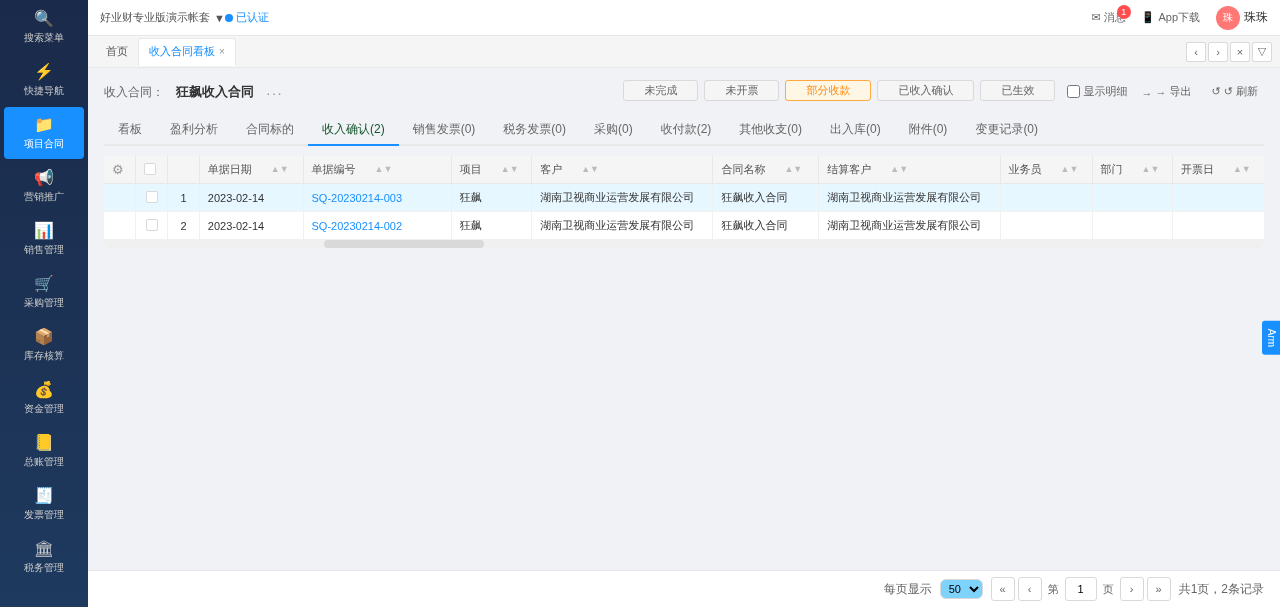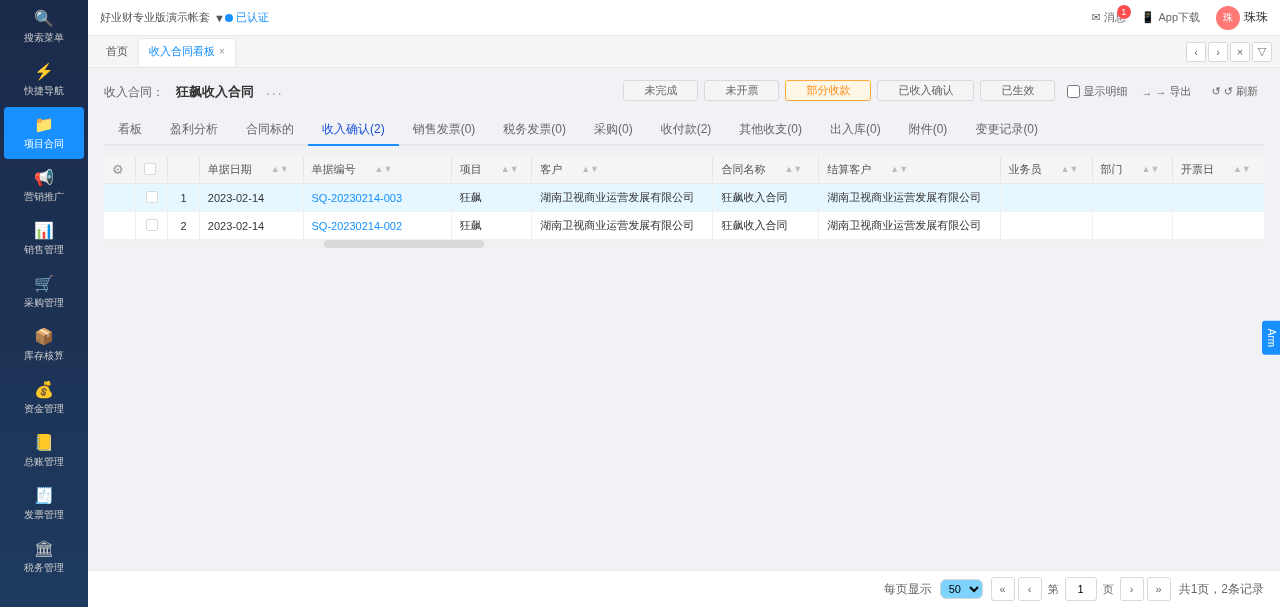--- a/index.html
+++ b/index.html
@@ -47,21 +47,21 @@
     .contract-more { color: #999; cursor: pointer; font-size: 14px; letter-spacing: 1px; }
     .status-tags { display: flex; gap: 6px; margin-left: auto; }
     .status-tag { padding: 2px 20px; border-radius: 3px; font-size: 11px; cursor: pointer; border: 1px solid #d9d9d9; background: #f5f5f5; color: #666; }
     .status-tag.active-orange { background: #fff7e6; border-color: #ffa940; color: #fa8c16; }
     .header-actions { display: flex; gap: 8px; align-items: center; }
     .header-btn { display: flex; align-items: center; gap: 3px; font-size: 11px; color: #666; cursor: pointer; padding: 2px 6px; }
 
     
     .inner-tabs { display: flex; gap: 0; border-bottom: 2px solid #e8e8e8; margin-bottom: 10px; }
     .inner-tab { padding: 6px 14px; font-size: 12px; color: #666; cursor: pointer; border-bottom: 2px solid transparent; margin-bottom: -2px; white-space: nowrap; }
-    .inner-tab.active { color: #1d4ed8; border-bottom: 2px solid #1890ff; font-weight: 500; }
+    .inner-tab.active { color: #14532d; border-bottom: 2px solid #1890ff; font-weight: 500; }
 
     
     .table-container { background: #fff; border-radius: 4px; overflow: auto; }
     .data-table { width: 100%; border-collapse: collapse; font-size: 11px; }
     .data-table th { background: #f5f5f5; padding: 6px 8px; text-align: left; border-bottom: 1px solid #e8e8e8; border-right: 1px solid #e8e8e8; color: #555; font-weight: 500; white-space: nowrap; }
     .data-table th:last-child { border-right: none; }
     .data-table td { padding: 6px 8px; border-bottom: 1px solid #f0f0f0; border-right: 1px solid #f0f0f0; color: #333; white-space: nowrap; }
     .data-table td:last-child { border-right: none; }
     .data-table tr.selected { background: #e6f7ff; }
     .checkbox { width: 12px; height: 12px; border: 1px solid #d9d9d9; border-radius: 2px; display: inline-block; background: #fff; }

